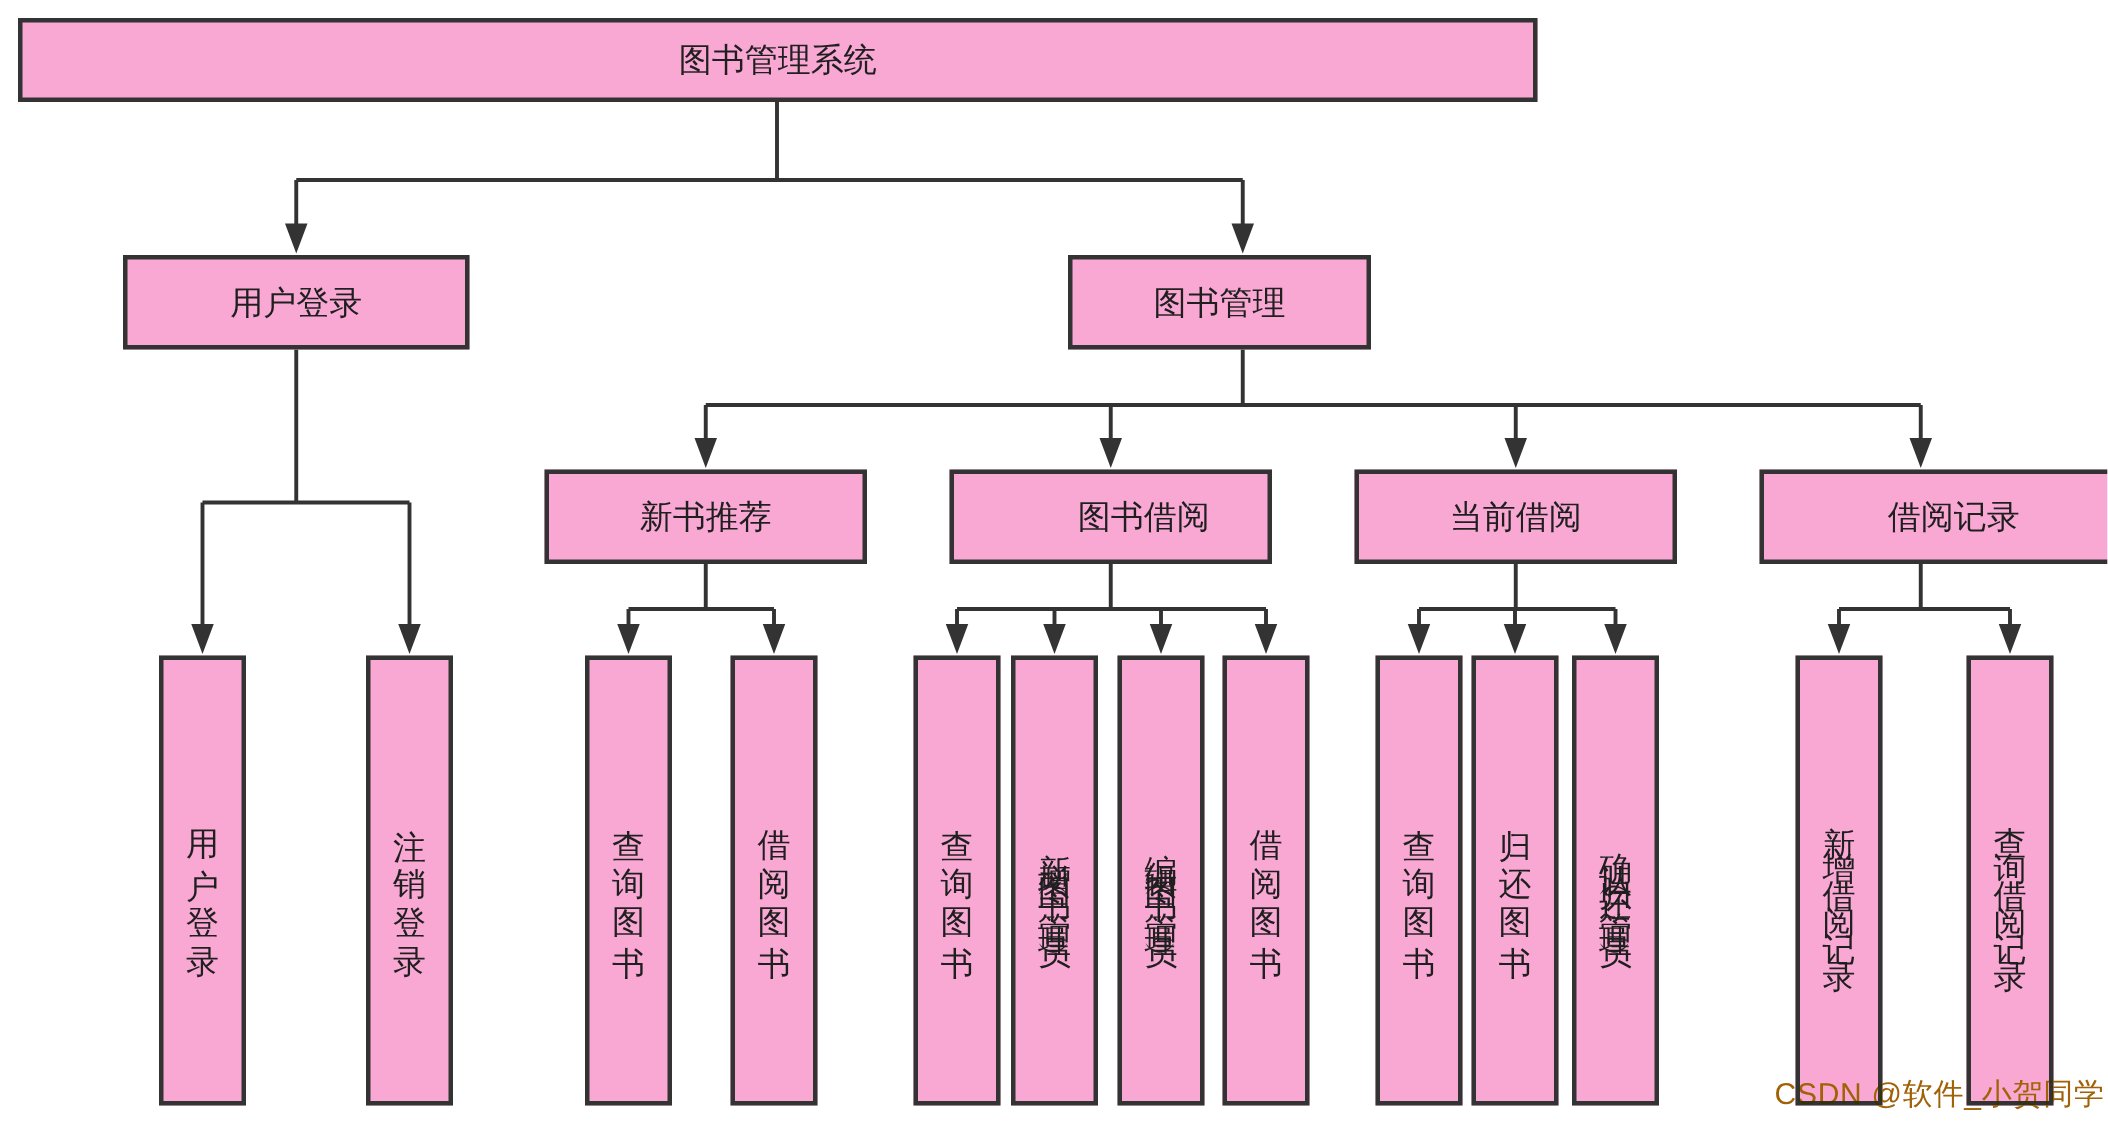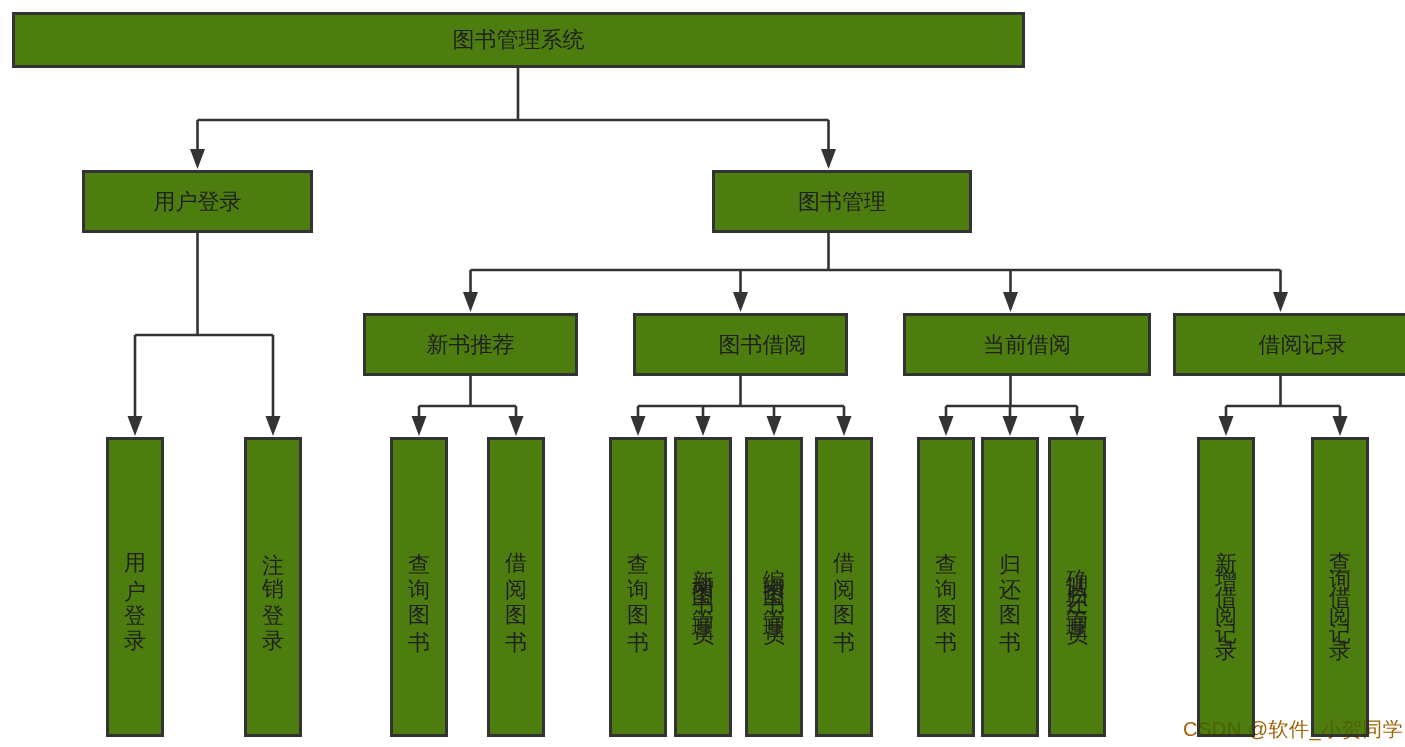--- a/index.html
+++ b/index.html
@@ -14,21 +14,21 @@
   #connectors {
     position: absolute;
     left: 0; top: 0;
     width: 1405px; height: 747px;
     z-index: 1;
   }
   .node {
     position: absolute;
     box-sizing: border-box;
     border: 3px solid #333333;
-    background: #4d7c0f;
+    background: #f9a8d4;
     display: flex;
     align-items: center;
     justify-content: center;
     color: #1f1f1f;
     font-size: 22px;
     z-index: 2;
     white-space: nowrap;
   }
   .leaf {
     writing-mode: vertical-rl;
@@ -83,25 +83,25 @@
       <polygon points="1002.5,416 1017.5,416 1010,436"></polygon>
       <polygon points="1069.5,416 1084.5,416 1077,436"></polygon>
       <polygon points="1218.5,416 1233.5,416 1226,436"></polygon>
       <polygon points="1332.5,416 1347.5,416 1340,436"></polygon>
     </g>
   </svg>
 
   <div class="node" style="left:12px; top:12px; width:1013px; height:56px;">图书管理系统</div>
 
   <div class="node" style="left:82px; top:170px; width:231px; height:63px;">用户登录</div>
-  <div class="node" style="left:712px; top:170px; width:260px; height:63px;">图书管理</div>
+  <div class="node" style="left:712px; top:170px; width:202px; height:63px;">图书管理</div>
 
   <div class="node" style="left:363px; top:313px; width:215px; height:63px;text-align:center;">新书推荐</div>
   <div class="node" style="left:633px; top:313px; width:215px; height:63px;padding-left:44px;">图书借阅</div>
-  <div class="node" style="left:903px; top:313px; width:248px; height:63px;">当前借阅</div>
+  <div class="node" style="left:903px; top:313px; width:215px; height:63px;">当前借阅</div>
   <div class="node" style="left:1173px; top:313px; width:259px; height:63px;">借阅记录</div>
 
   <div class="node leaf sp-4" style="left:106px; top:437px; width:58px; height:300px;">用户登录</div>
   <div class="node leaf sp-4" style="left:244px; top:437px; width:58px; height:300px;">注销登录</div>
 
   <div class="node leaf sp-4" style="left:390px; top:437px; width:58px; height:300px;">查询图书</div>
   <div class="node leaf sp-4" style="left:487px; top:437px; width:58px; height:300px;">借阅图书</div>
 
   <div class="node leaf sp-4" style="left:609px; top:437px; width:58px; height:300px;">查询图书</div>
   <div class="node leaf sp-9" style="left:674px; top:437px; width:58px; height:300px;">新增图书（管理员）</div>

